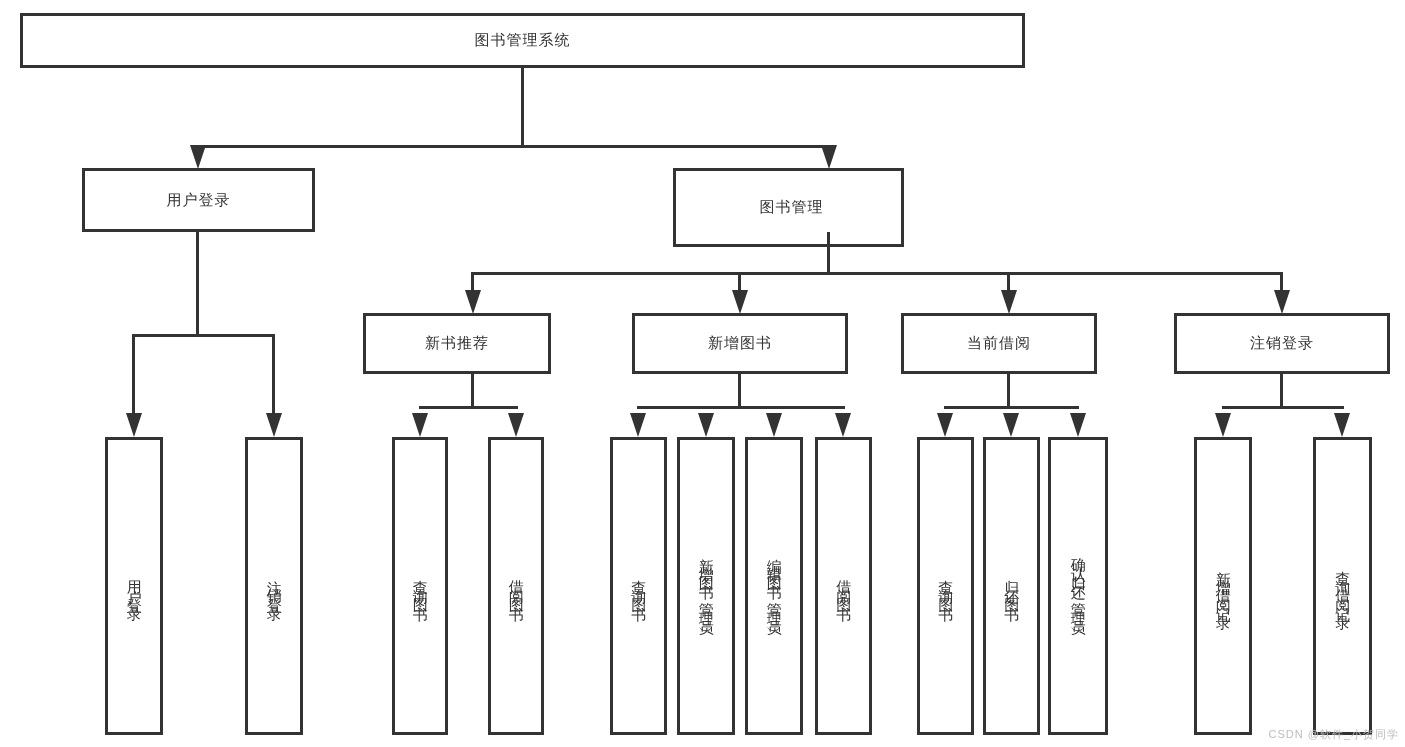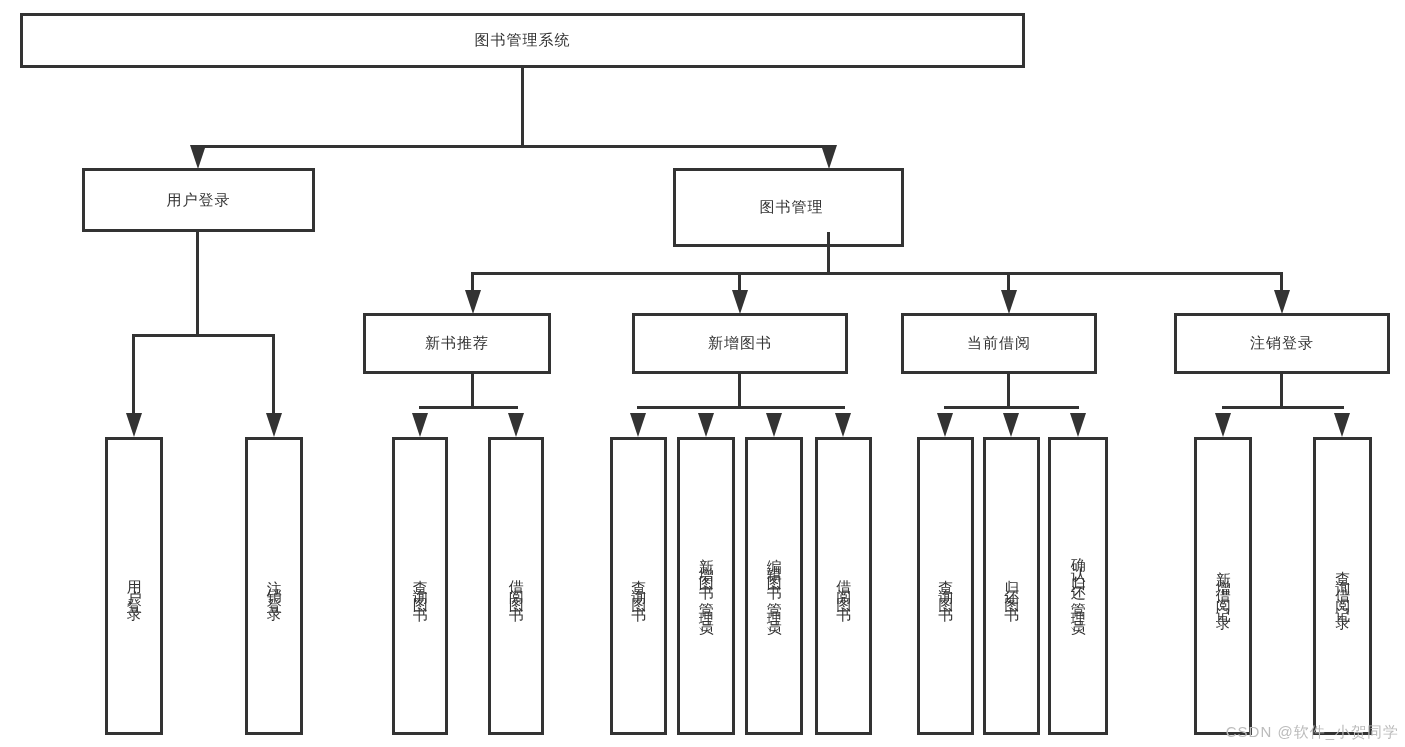--- a/index.html
+++ b/index.html
@@ -57,21 +57,21 @@
     position:absolute;
     width:0;height:0;
     border-left:8px solid transparent;
     border-right:8px solid transparent;
     border-top:24px solid var(--line);
   }
   .watermark{
     position:absolute;
     right:6px;
     bottom:5px;
-    font-size:15px;
+    font-size:11px;
     color:var(--wm);
     letter-spacing:1px;
     white-space:nowrap;
   }
 </style>
 </head>
 <body>
 
 <div class="canvas">
 

